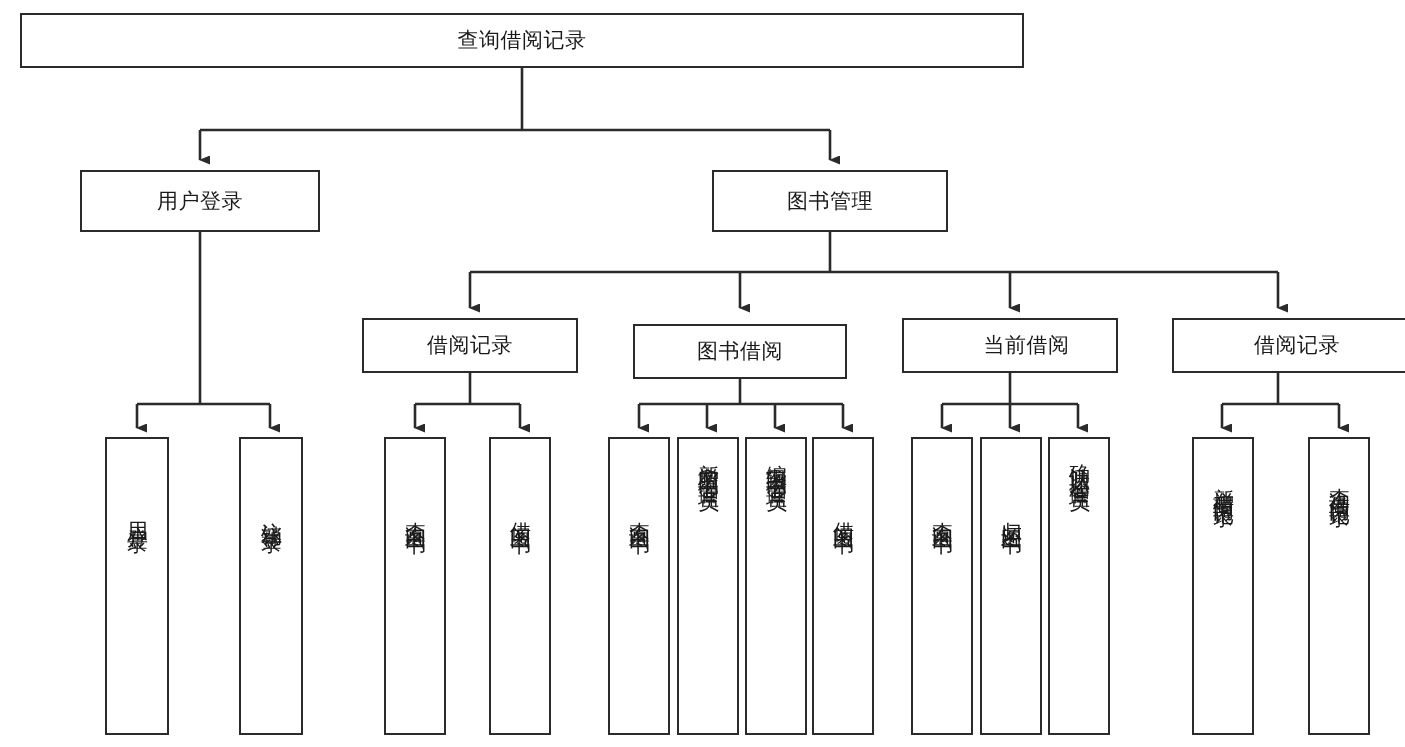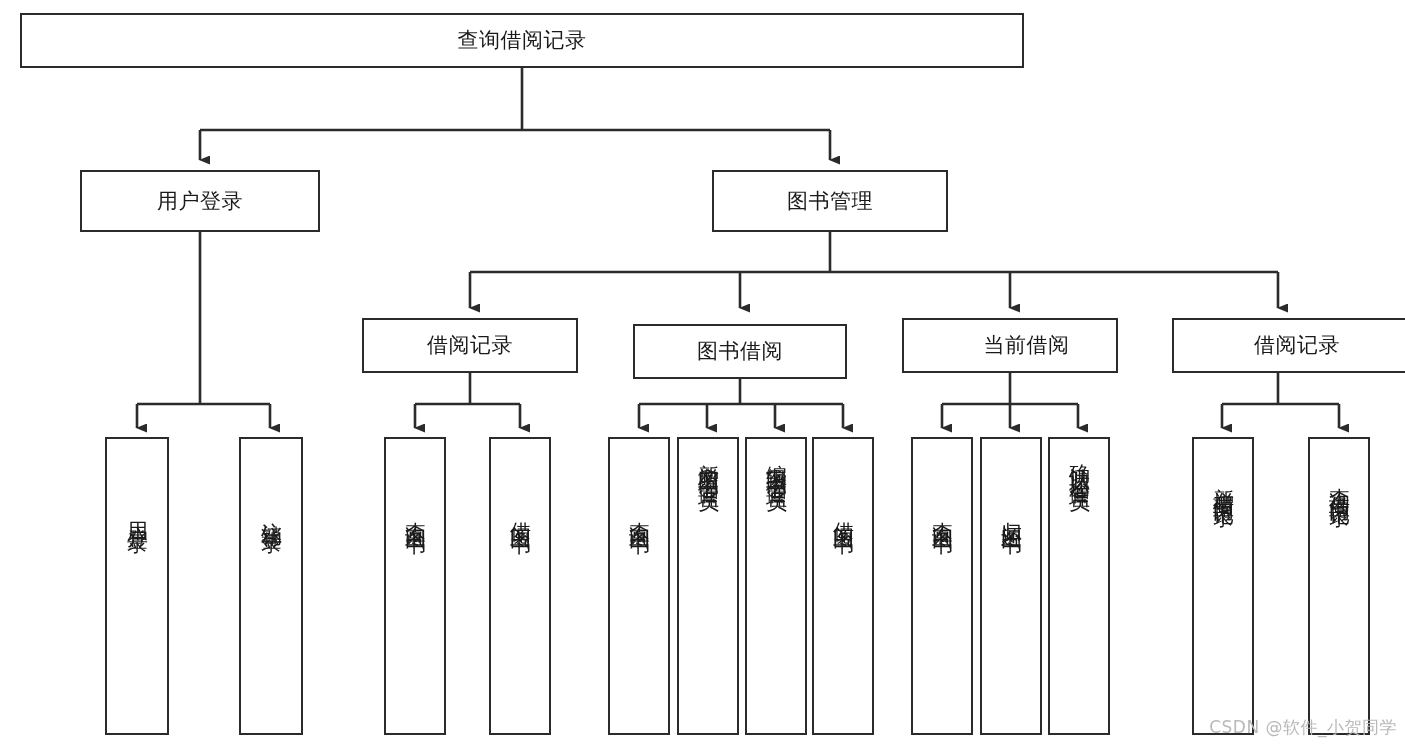--- a/index.html
+++ b/index.html
@@ -194,15 +194,14 @@
     <span class="label">确认归还（管理员）</span>
   </div>
 
   <div class="node vertical midhigh" style="left:1192px; top:437px; width:62px; height:298px;">
     <span class="label">新增借阅记录</span>
   </div>
   <div class="node vertical midhigh" style="left:1308px; top:437px; width:62px; height:298px;">
     <span class="label">查询借阅记录</span>
   </div>
 
-  <div id="watermark">CSDN @软件_小贺同学</div>
 
 </div>
 
 </body></html>

